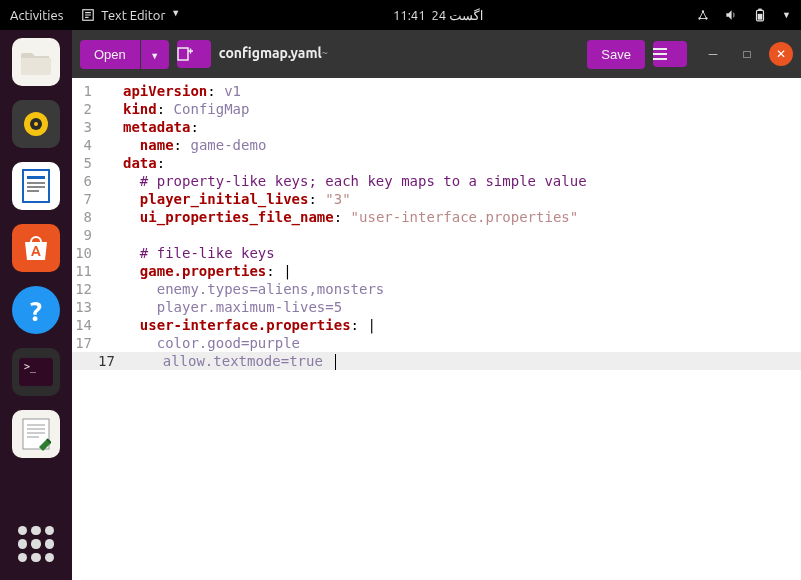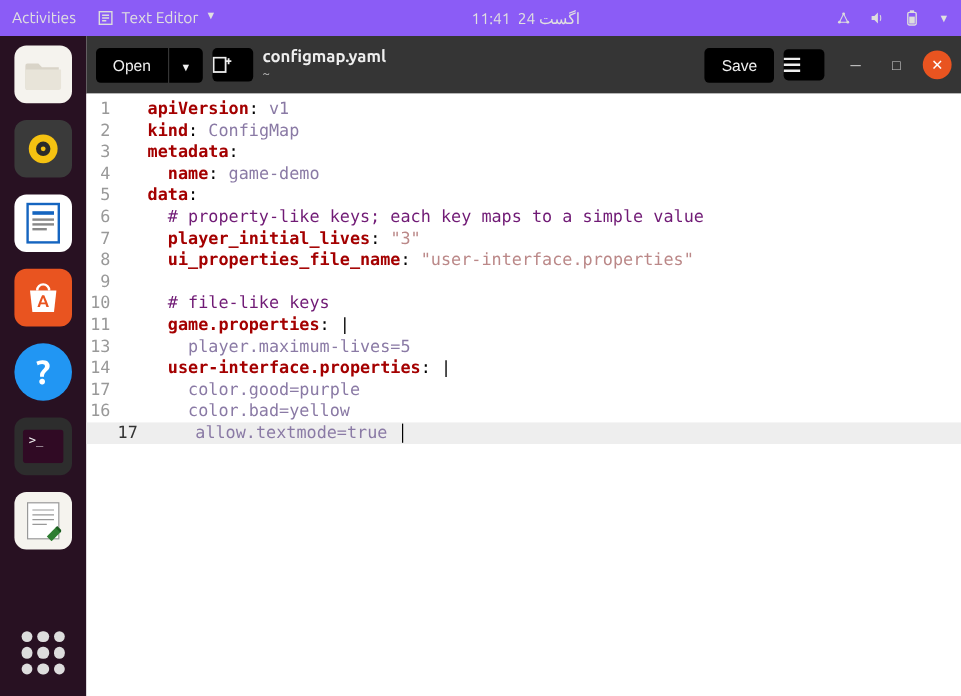--- a/index.html
+++ b/index.html
@@ -5,21 +5,21 @@
 * { margin: 0; padding: 0; box-sizing: border-box; }
 body {
   width: 801px; height: 580px;
   font-family: Ubuntu, "Segoe UI", sans-serif;
   background: #2c001e;
   overflow: hidden;
   position: relative;
 }
 .topbar {
   height: 30px;
-  background: #8b5cf6;
+  background: #000000;
   color: #e0e0e0;
   display: flex; align-items: center;
   font-size: 13px;
   padding: 11px 10px;
 }
 .topbar-left { display: flex; align-items: center; gap: 18px; }
 .topbar-center { flex: 1; text-align: center; }
 .topbar-right { display: flex; align-items: center; gap: 14px; }
 .app-menu { display: flex; align-items: flex-start; gap: 6px; }
 .tri-down { font-size: 9px; }
@@ -58,34 +58,34 @@
   display: flex; flex-direction: column;
 }
 .header {
   height: 48px;
   background: #353535;
   display: flex; align-items: center;
   padding: 0 8px;
   gap: 8px;
 }
 .btn {
-  background: #000000;
+  background: #a21caf;
   color: #f0f0f0;
   border: none;
   border-radius: 4px;
   padding: 7px 14px;
   font-size: 13px;
   cursor: pointer;
 }
 .btn-open { border-radius: 4px 0 0 4px; }
 .btn-drop { border-radius: 0 4px 4px 0; width: 28px; padding: 7px 0; text-align:center; margin-left:-7px;}
 .btn-new { width: 34px; padding: 7px 0; text-align:center; }
 .title-area {
   flex: 1; text-align: center; color: #eee;
-  display: flex; flex-direction: column; align-items: flex-start;
+  display: flex; flex-direction: row; align-items: flex-start;
   line-height: 1.1;
 }
 .title-main { font-size: 14px; font-weight: 600; }
 .title-sub { font-size: 11px; color: #bbb; }
 .btn-ham { width: 34px; padding: 7px 0; text-align:center; }
 .win-ctrl { display: flex; align-items: center; gap: 10px; margin-left: 6px; }
 .wc { width: 24px; height: 24px; border-radius: 50%; display:flex; align-items:center; justify-content:center; color:#ccc; font-size:12px; cursor:pointer; }
 .wc-close { background: #e95420; color:#fff; }
 .code-area {
   flex: 1; background: #fff;
@@ -281,33 +281,33 @@
       </div>
       <div class="row">
         <div class="gutter">10</div>
         <div class="code">  <span class="tok-com"># file-like keys</span></div>
       </div>
       <div class="row">
         <div class="gutter">11</div>
         <div class="code">  <span class="tok-key">game.properties</span><span class="tok-punc">:</span> <span class="tok-punc">|</span></div>
       </div>
       <div class="row">
+        <div class="gutter">12</div>
+        <div class="code">    <span class="tok-val">enemy.types=aliens,monsters</span></div>
+      </div>
+      <div class="row">
         <div class="gutter">13</div>
         <div class="code">    <span class="tok-val">player.maximum-lives=5</span></div>
       </div>
       <div class="row">
         <div class="gutter">14</div>
         <div class="code">  <span class="tok-key">user-interface.properties</span><span class="tok-punc">:</span> <span class="tok-punc">|</span></div>
       </div>
       <div class="row">
         <div class="gutter">17</div>
         <div class="code">    <span class="tok-val">color.good=purple</span></div>
-      </div>
-      <div class="row">
-        <div class="gutter">16</div>
-        <div class="code">    <span class="tok-val">color.bad=yellow</span></div>
       </div>
       <div class="row current">
         <div class="gutter">17</div>
         <div class="code">    <span class="tok-val">allow.textmode=true</span><span class="cursor"></span></div>
       </div>
     </div>
 </div>
 
 </body></html>

